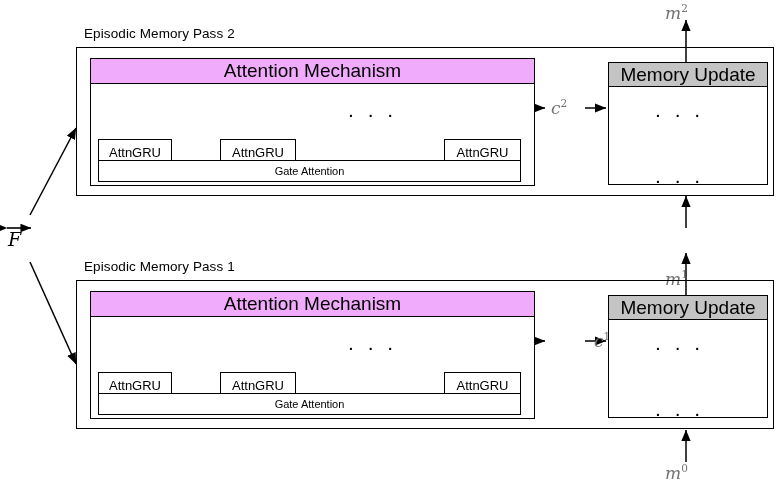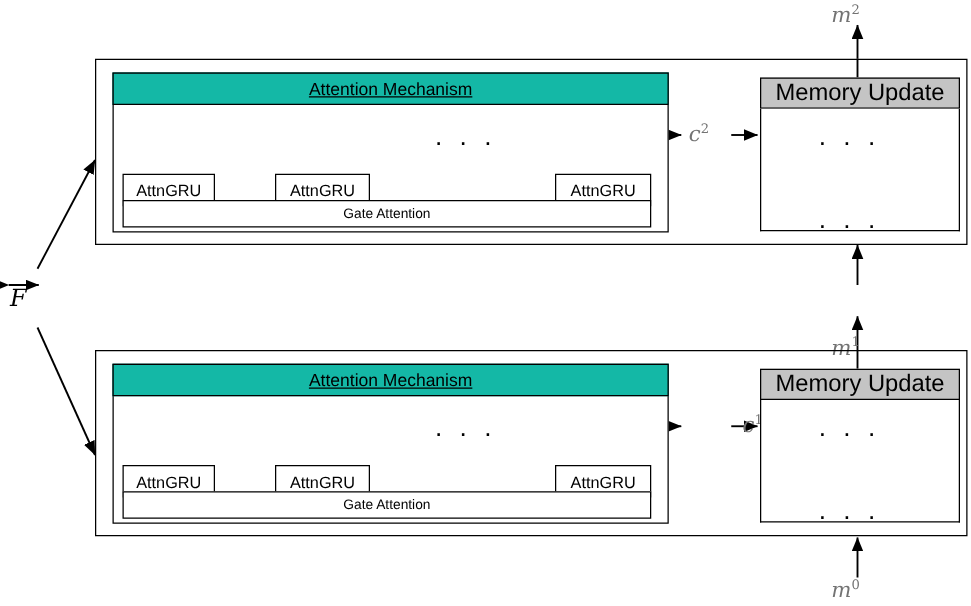--- a/index.html
+++ b/index.html
@@ -9,22 +9,22 @@
   
   .box{position:absolute;box-sizing:border-box;border:1.4px solid #000;background:#fff;}
   .plain-text{position:absolute;color:#000;white-space:nowrap;}
 
   
   .pass-box{border:1.4px solid #000;background:transparent;}
   .pass-title{font-size:13.5px;letter-spacing:.1px;}
 
   
   .attn-panel{border:1.4px solid #000;background:#fff;}
-  .attn-header{position:absolute;box-sizing:border-box;background:#14b8a6;border:1.4px solid #000;
-               display:flex;align-items:center;justify-content:center;font-size:14px;color:#000;text-decoration:underline;}
+  .attn-header{position:absolute;box-sizing:border-box;background:#f0abfc;border:1.4px solid #000;
+               display:flex;align-items:center;justify-content:center;font-size:19px;color:#000;}
 
   
   .unit{position:absolute;box-sizing:border-box;border:1.4px solid #000;background:#fff;
         display:flex;align-items:center;justify-content:center;font-size:13px;color:#000;white-space:nowrap;margin-top:44px;}
 
   
   .gate{position:absolute;box-sizing:border-box;border:1.4px solid #000;background:#fff;
         display:flex;align-items:center;justify-content:center;font-size:11px;color:#000;}
 
   
@@ -135,20 +135,21 @@
       <circle cx="744" cy="405" r="10.5"></circle>
     </g>
 
     <g stroke="#000" stroke-width="1.6" fill="none">
       <line x1="7" y1="228" x2="31" y2="228" marker-start="url(#ahs)" marker-end="url(#ahs)"></line>
     </g>
   </svg>
 
   <div class="plain-text math-f" style="left:8px;top:228px;">F</div>
 
+  <div class="plain-text pass-title" style="left:84px;top:26px;">Episodic Memory Pass 2</div>
   <div class="box pass-box" style="left:76px;top:47px;width:698px;height:149px;"></div>
 
   <div class="box attn-panel" style="left:90px;top:58px;width:445px;height:128px;"></div>
   <div class="attn-header" style="left:90px;top:58px;width:445px;height:26px;">Attention Mechanism</div>
 
   <div class="unit" style="left:98px;top:95px;width:74px;height:26px;">AttnGRU</div>
   <div class="unit" style="left:220px;top:95px;width:76px;height:26px;">AttnGRU</div>
   <div class="unit" style="left:444px;top:95px;width:77px;height:26px;">AttnGRU</div>
   <div class="dots" style="left:348px;top:99px;">. . .</div>
 
@@ -164,20 +165,21 @@
   <div class="dots" style="left:655px;top:165px;">. . .</div>
 
   <div class="plain-text math" style="left:665px;top:2px;">
     <span>m</span><sup>2</sup>
   </div>
 
   <div class="plain-text math" style="left:665px;top:228px;margin-top:40px;">
     <span>m</span><sup>1</sup>
   </div>
 
+  <div class="plain-text pass-title" style="left:84px;top:259px;">Episodic Memory Pass 1</div>
   <div class="box pass-box" style="left:76px;top:280px;width:698px;height:149px;"></div>
 
   <div class="box attn-panel" style="left:90px;top:291px;width:445px;height:128px;"></div>
   <div class="attn-header" style="left:90px;top:291px;width:445px;height:26px;">Attention Mechanism</div>
 
   <div class="unit" style="left:98px;top:328px;width:74px;height:26px;">AttnGRU</div>
   <div class="unit" style="left:220px;top:328px;width:76px;height:26px;">AttnGRU</div>
   <div class="unit" style="left:444px;top:328px;width:77px;height:26px;">AttnGRU</div>
   <div class="dots" style="left:348px;top:332px;">. . .</div>
 

